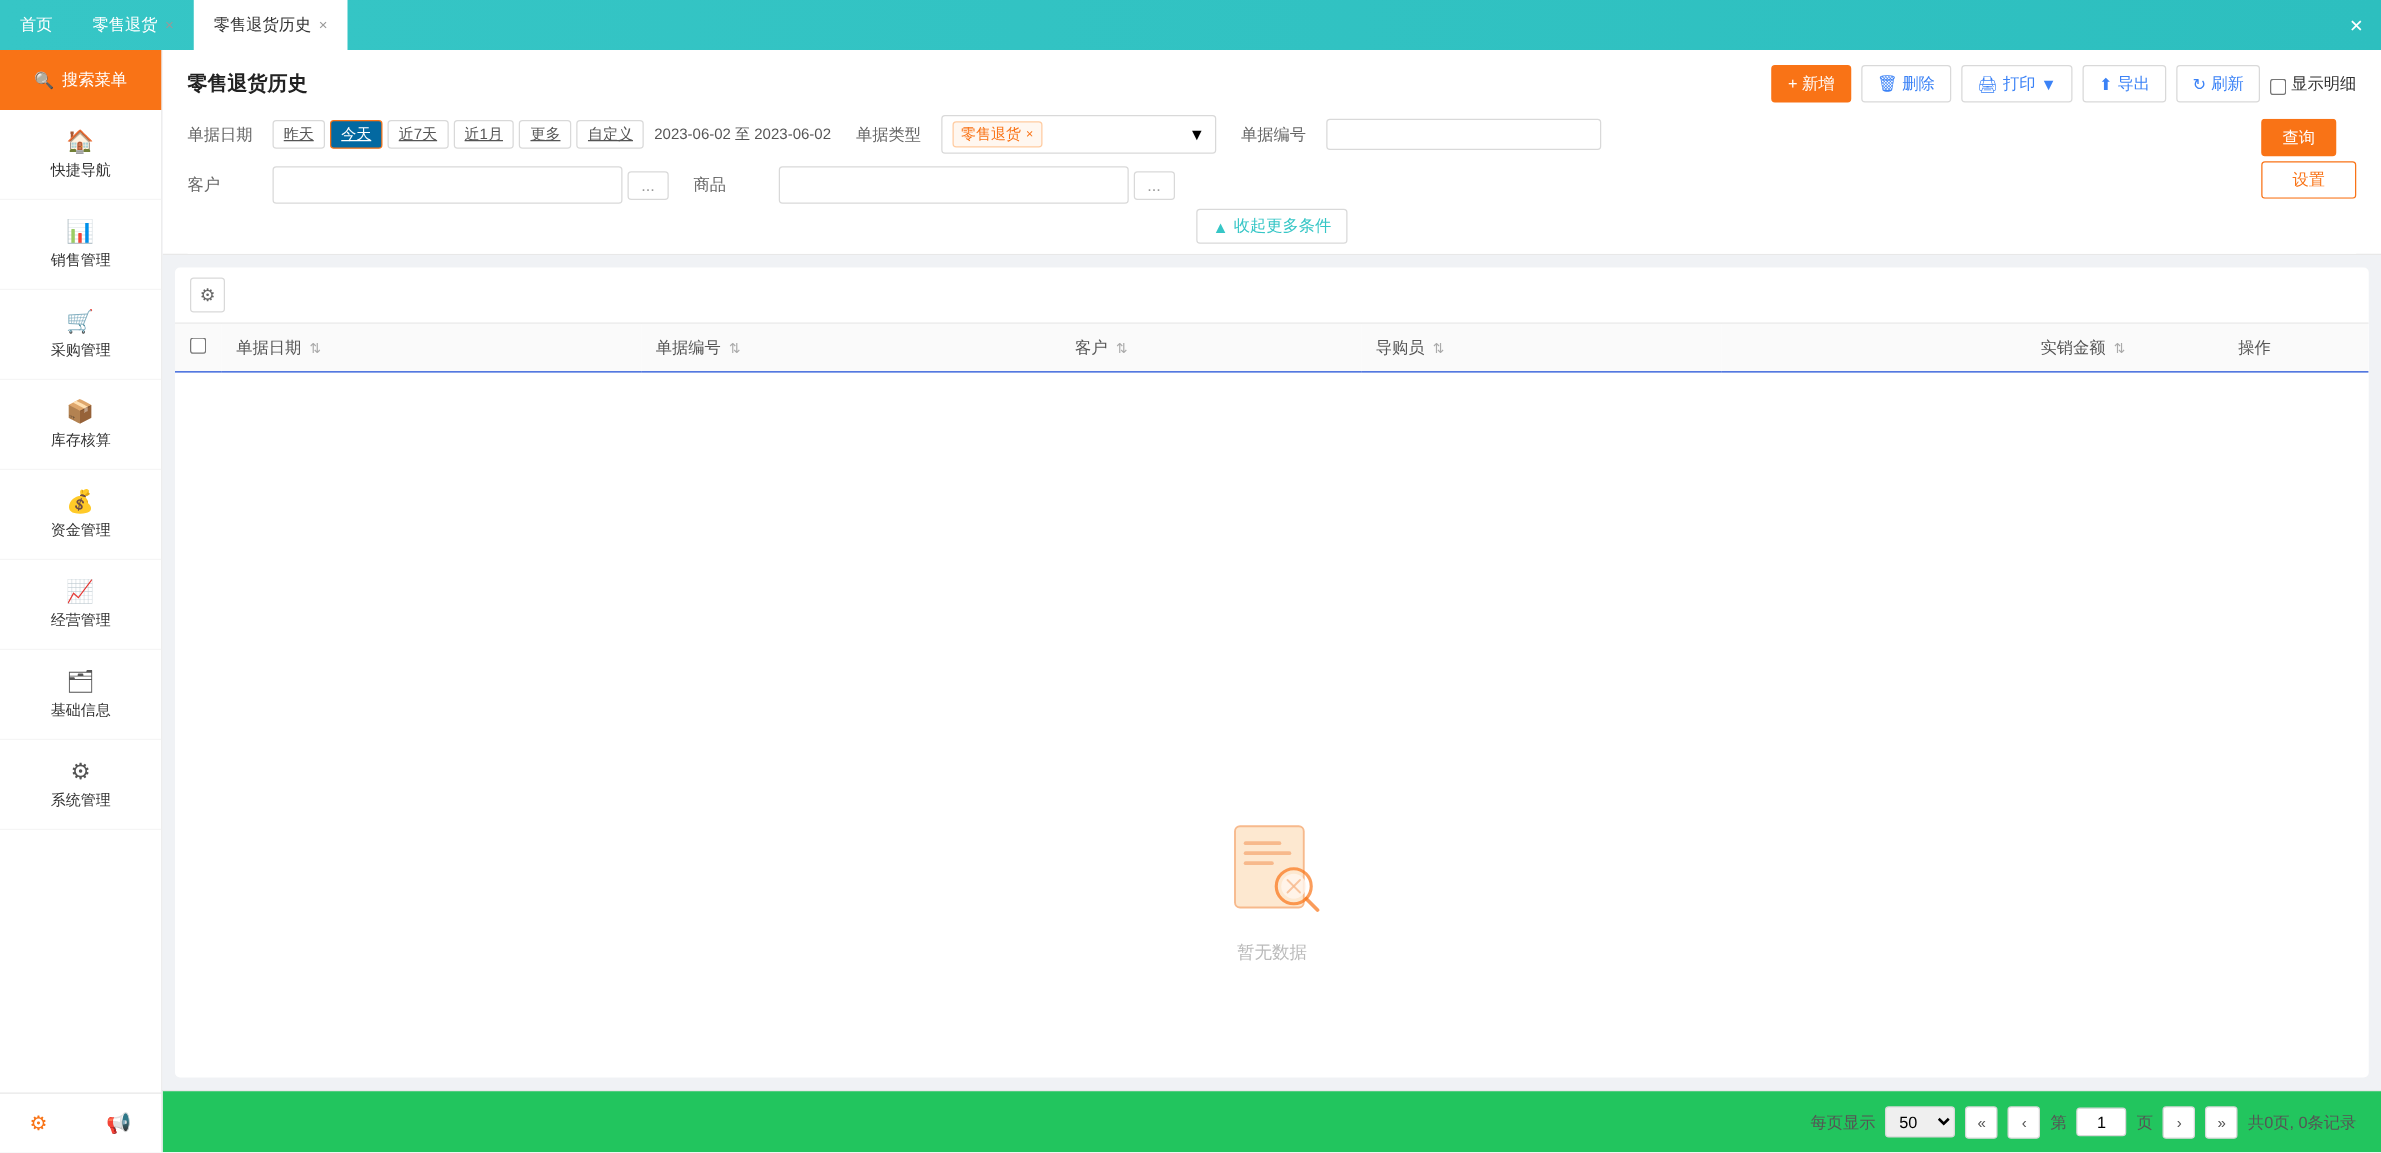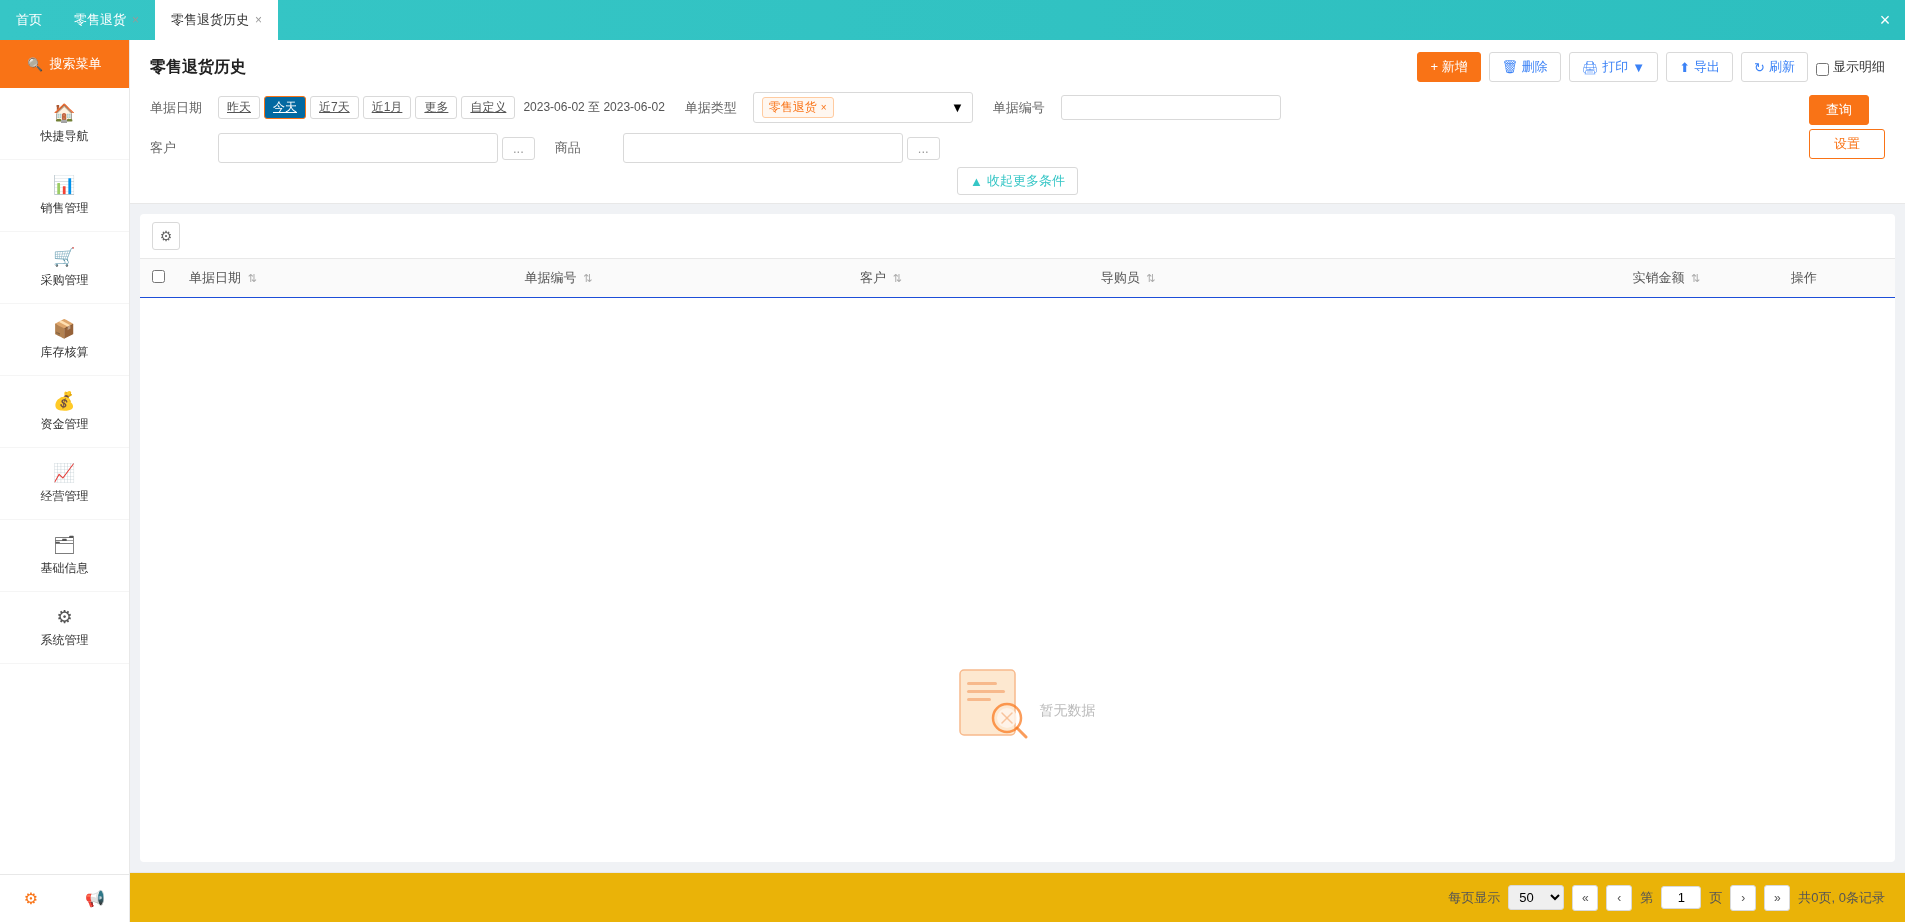--- a/index.html
+++ b/index.html
@@ -319,36 +319,36 @@
       white-space: nowrap;
     }
     thead th .sort-arrows { color: #aaa; margin-left: 3px; font-size: 11px; }
     .th-checkbox { width: 36px; text-align: center; }
     .th-ops { text-align: center; }
 
     
     .empty-state {
       flex: 1;
       display: flex;
-      flex-direction: row;
+      flex-direction: column;
       align-items: center;
       justify-content: center;
       color: #bbb;
       font-size: 14px;
     }
     .empty-icon {
       width: 100px;
       height: 90px;
       margin-bottom: 12px;
     }
 
     
     .pagination-bar {
       height: 50px;
-      background: #eab308;
+      background: #22c55e;
       border-top: 1px solid #e8e8e8;
       display: flex;
       align-items: center;
       justify-content: flex-end;
       padding: 0 20px;
       gap: 8px;
       font-size: 13px;
       color: #555;
       flex-shrink: 0;
     }

